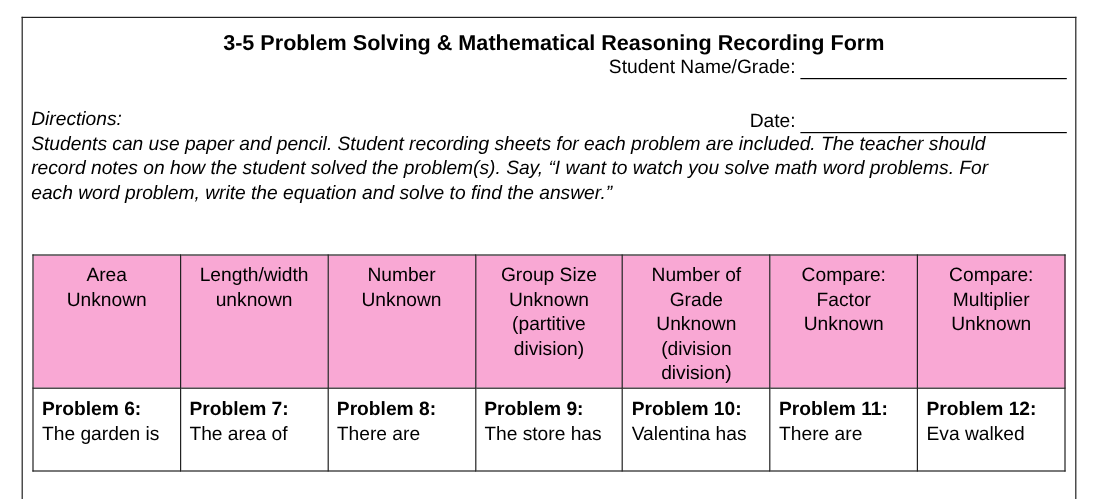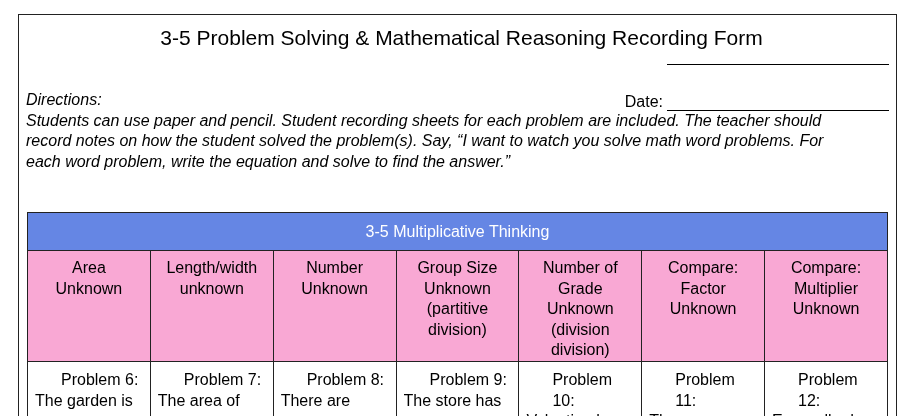--- a/index.html
+++ b/index.html
@@ -1,65 +1,63 @@
 <!DOCTYPE html>
 <html><head>
   <meta charset="utf-8">
   <style>
     html, body { margin: 0; padding: 0; background: #ffffff; }
     body { width: 920px; height: 416px; position: relative; overflow: hidden;
            font-family: "Liberation Sans", sans-serif; color: #000; }
     .frame { position: absolute; left: 18px; top: 14px; width: 879px; height: 420px;
              border: 1.5px solid #222; border-bottom: none; box-sizing: border-box; }
     .title { position: absolute; left: 3px; right: 0; top: 26px; text-align: center;
-             font-weight: normal; font-size: 21px; }
+             font-weight: bold; font-size: 18px; }
     .field-row { position: absolute; right: 31px; font-size: 16px; display: flex; align-items: flex-end; }
     .field-row .line { display: inline-block; width: 222px; border-bottom: 1.2px solid #000; height: 16px; margin-left: 4px; }
     .field-name { top: 48px; }
     .field-date { top: 69px; margin-top: 24px; }
     .directions { position: absolute; left: 26px; top: 90px; width: 860px; font-size: 16px; line-height: 20.6px; }
     .directions p { margin: 0; font-style: italic; }
     table.grid { position: absolute; left: 27px; top: 212px; width: 861px; border-collapse: collapse;
                  table-layout: fixed; font-size: 16px; }
     table.grid td, table.grid th { border: 1.3px solid #222; padding: 0; }
     .band { background: #6586e4; color: #fff; font-weight: normal; height: 37px; text-align: center;
             font-size: 16px; }
     .hdr td { background: #f9a8d4; height: 92px; vertical-align: top; text-align: center;
               line-height: 20.6px; padding-top: 7px !important; box-sizing: border-box; }
     .prob td { vertical-align: top; padding: 8px 7px 0 7px !important; line-height: 20.6px; height: 60px; }
-    .prob .pt { font-weight: normal; display: block; margin-left: 26px; }
+    .prob .pt { font-weight: bold; display: block; }
     .prob .ptxt { display: block; white-space: nowrap; overflow: hidden; }
   </style>
 </head>
 <body>
 
 <div class="frame"></div>
 
 <div class="title">3-5 Problem Solving &amp; Mathematical Reasoning Recording Form</div>
 
 <div class="field-row field-name">
+  <span>Student Name/Grade:</span>
   <span class="line"></span>
 </div>
 <div class="field-row field-date">
   <span>Date:</span>
   <span class="line"></span>
 </div>
 
 <div class="directions">
   <p>Directions:</p>
   <p>Students can use paper and pencil.  Student recording sheets for each problem are included. The teacher should</p>
   <p>record notes on how the student solved the problem(s).  Say, “I want to watch you solve math word problems.  For</p>
   <p>each word problem, write the equation and solve to find the answer.”</p>
 </div>
 
 <table class="grid">
   <tbody>
-      <tr>
-    <th class="band" colspan="7">3-5 Multiplicative Thinking</th>
-  </tr>
   <tr class="hdr">
     <td>
           <div>Area</div>
           <div>Unknown</div>
         </td>
     <td>
           <div>Length/width</div>
           <div>unknown</div>
         </td>
     <td>

